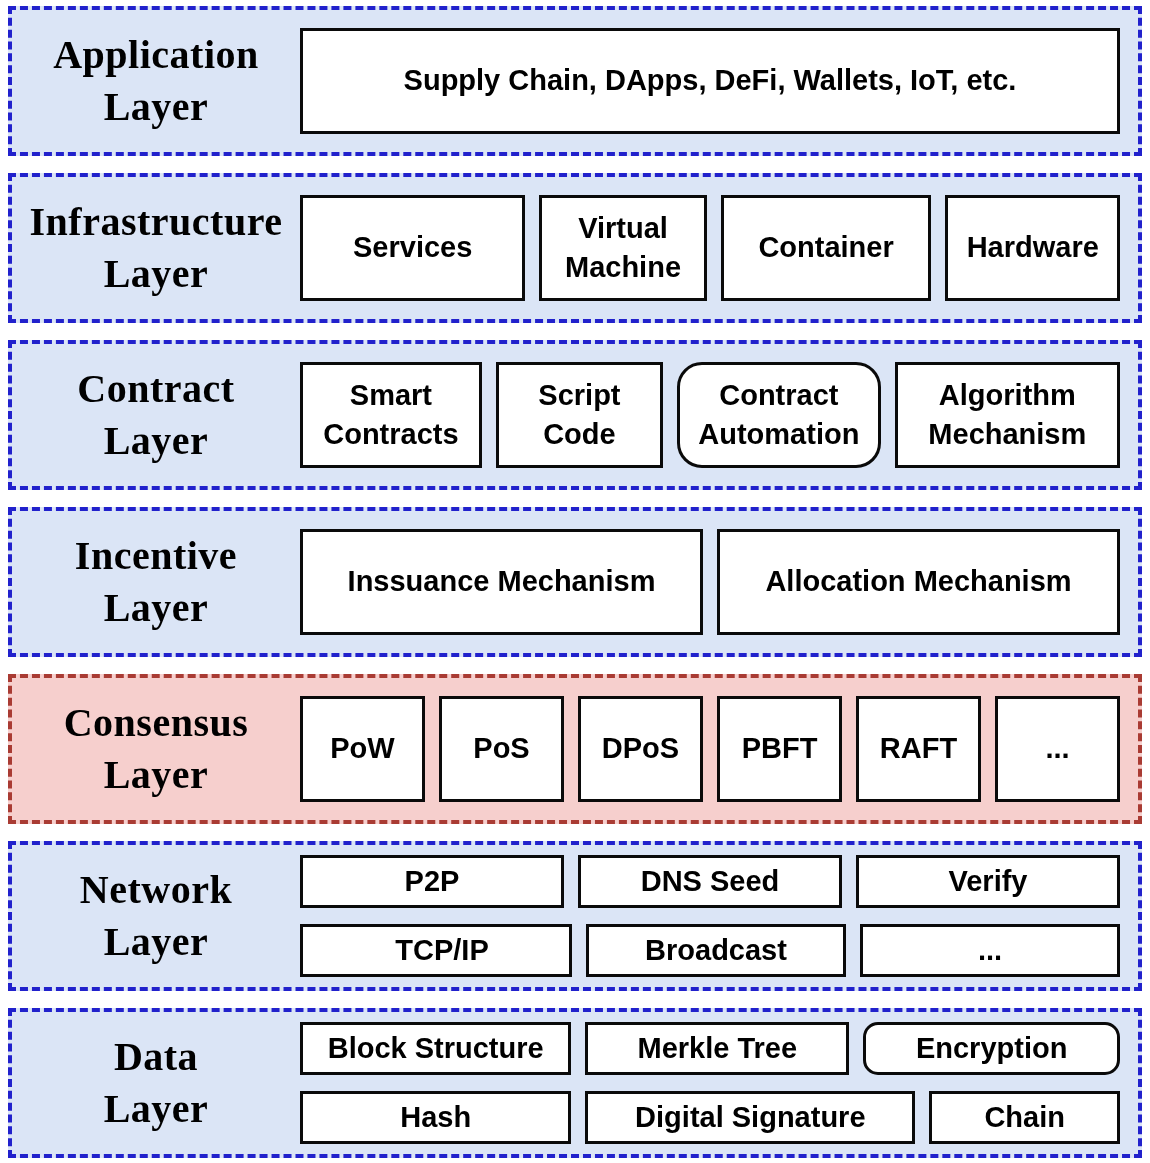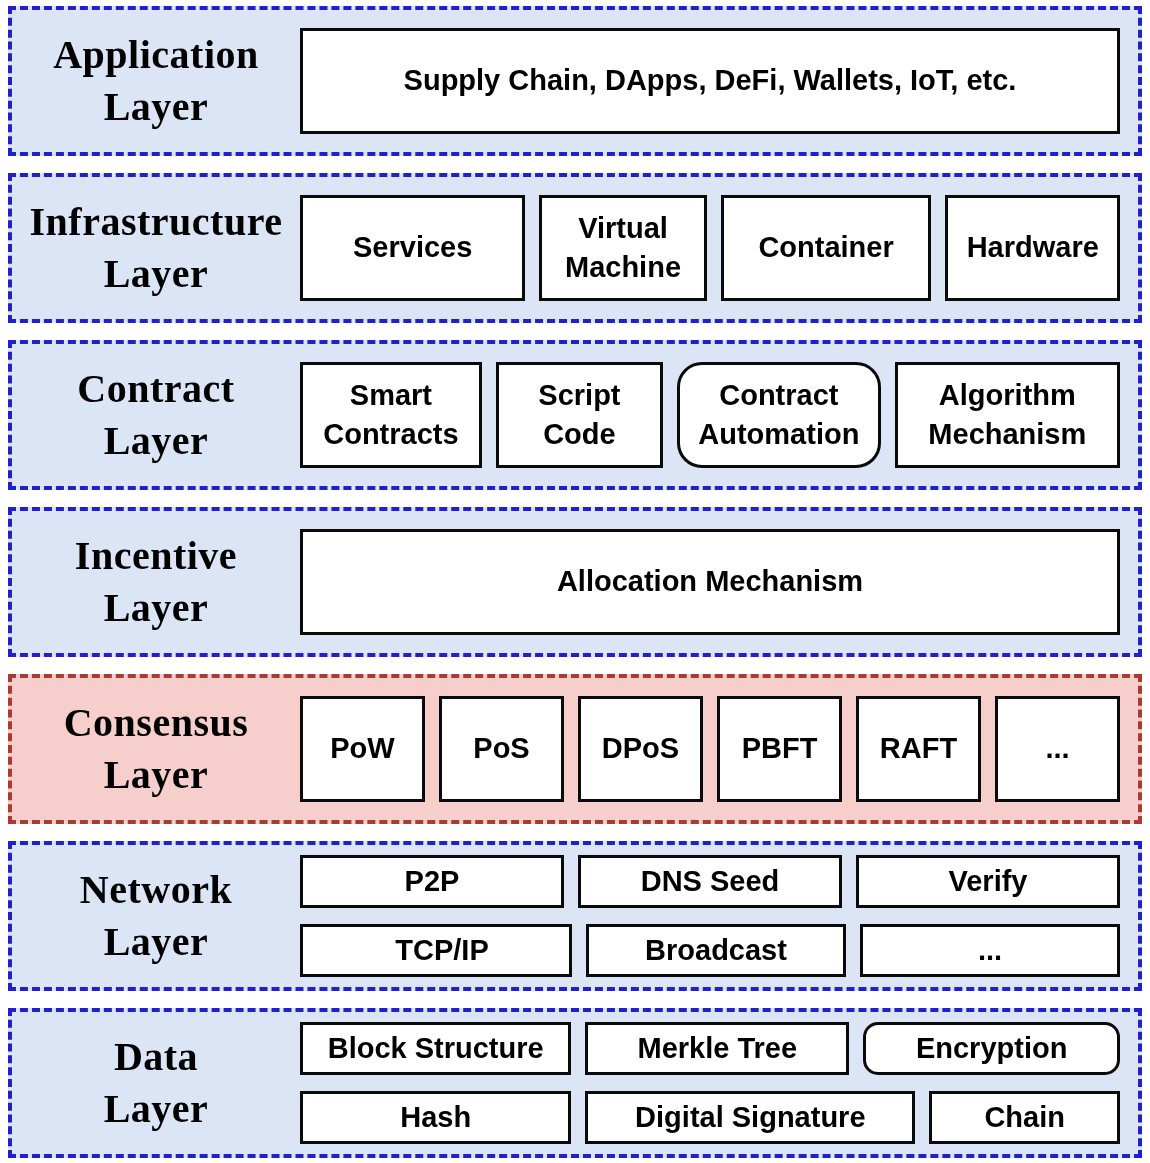--- a/index.html
+++ b/index.html
@@ -115,20 +115,21 @@
           <div class="box" style="flex-grow: 28;">Algorithm Mechanism</div>
         </div>
       </div>
   </section>
 
   <section class="layer blue" data-rows="1">
     <div class="layer-label">Incentive
 Layer</div>
     <div class="layer-boxes">
         <div class="box-row">
+          <div class="box" style="flex-grow: 50;">Inssuance Mechanism</div>
           <div class="box" style="flex-grow: 50;">Allocation Mechanism</div>
         </div>
       </div>
   </section>
 
   <section class="layer red" data-rows="1">
     <div class="layer-label">Consensus
 Layer</div>
     <div class="layer-boxes">
         <div class="box-row">

